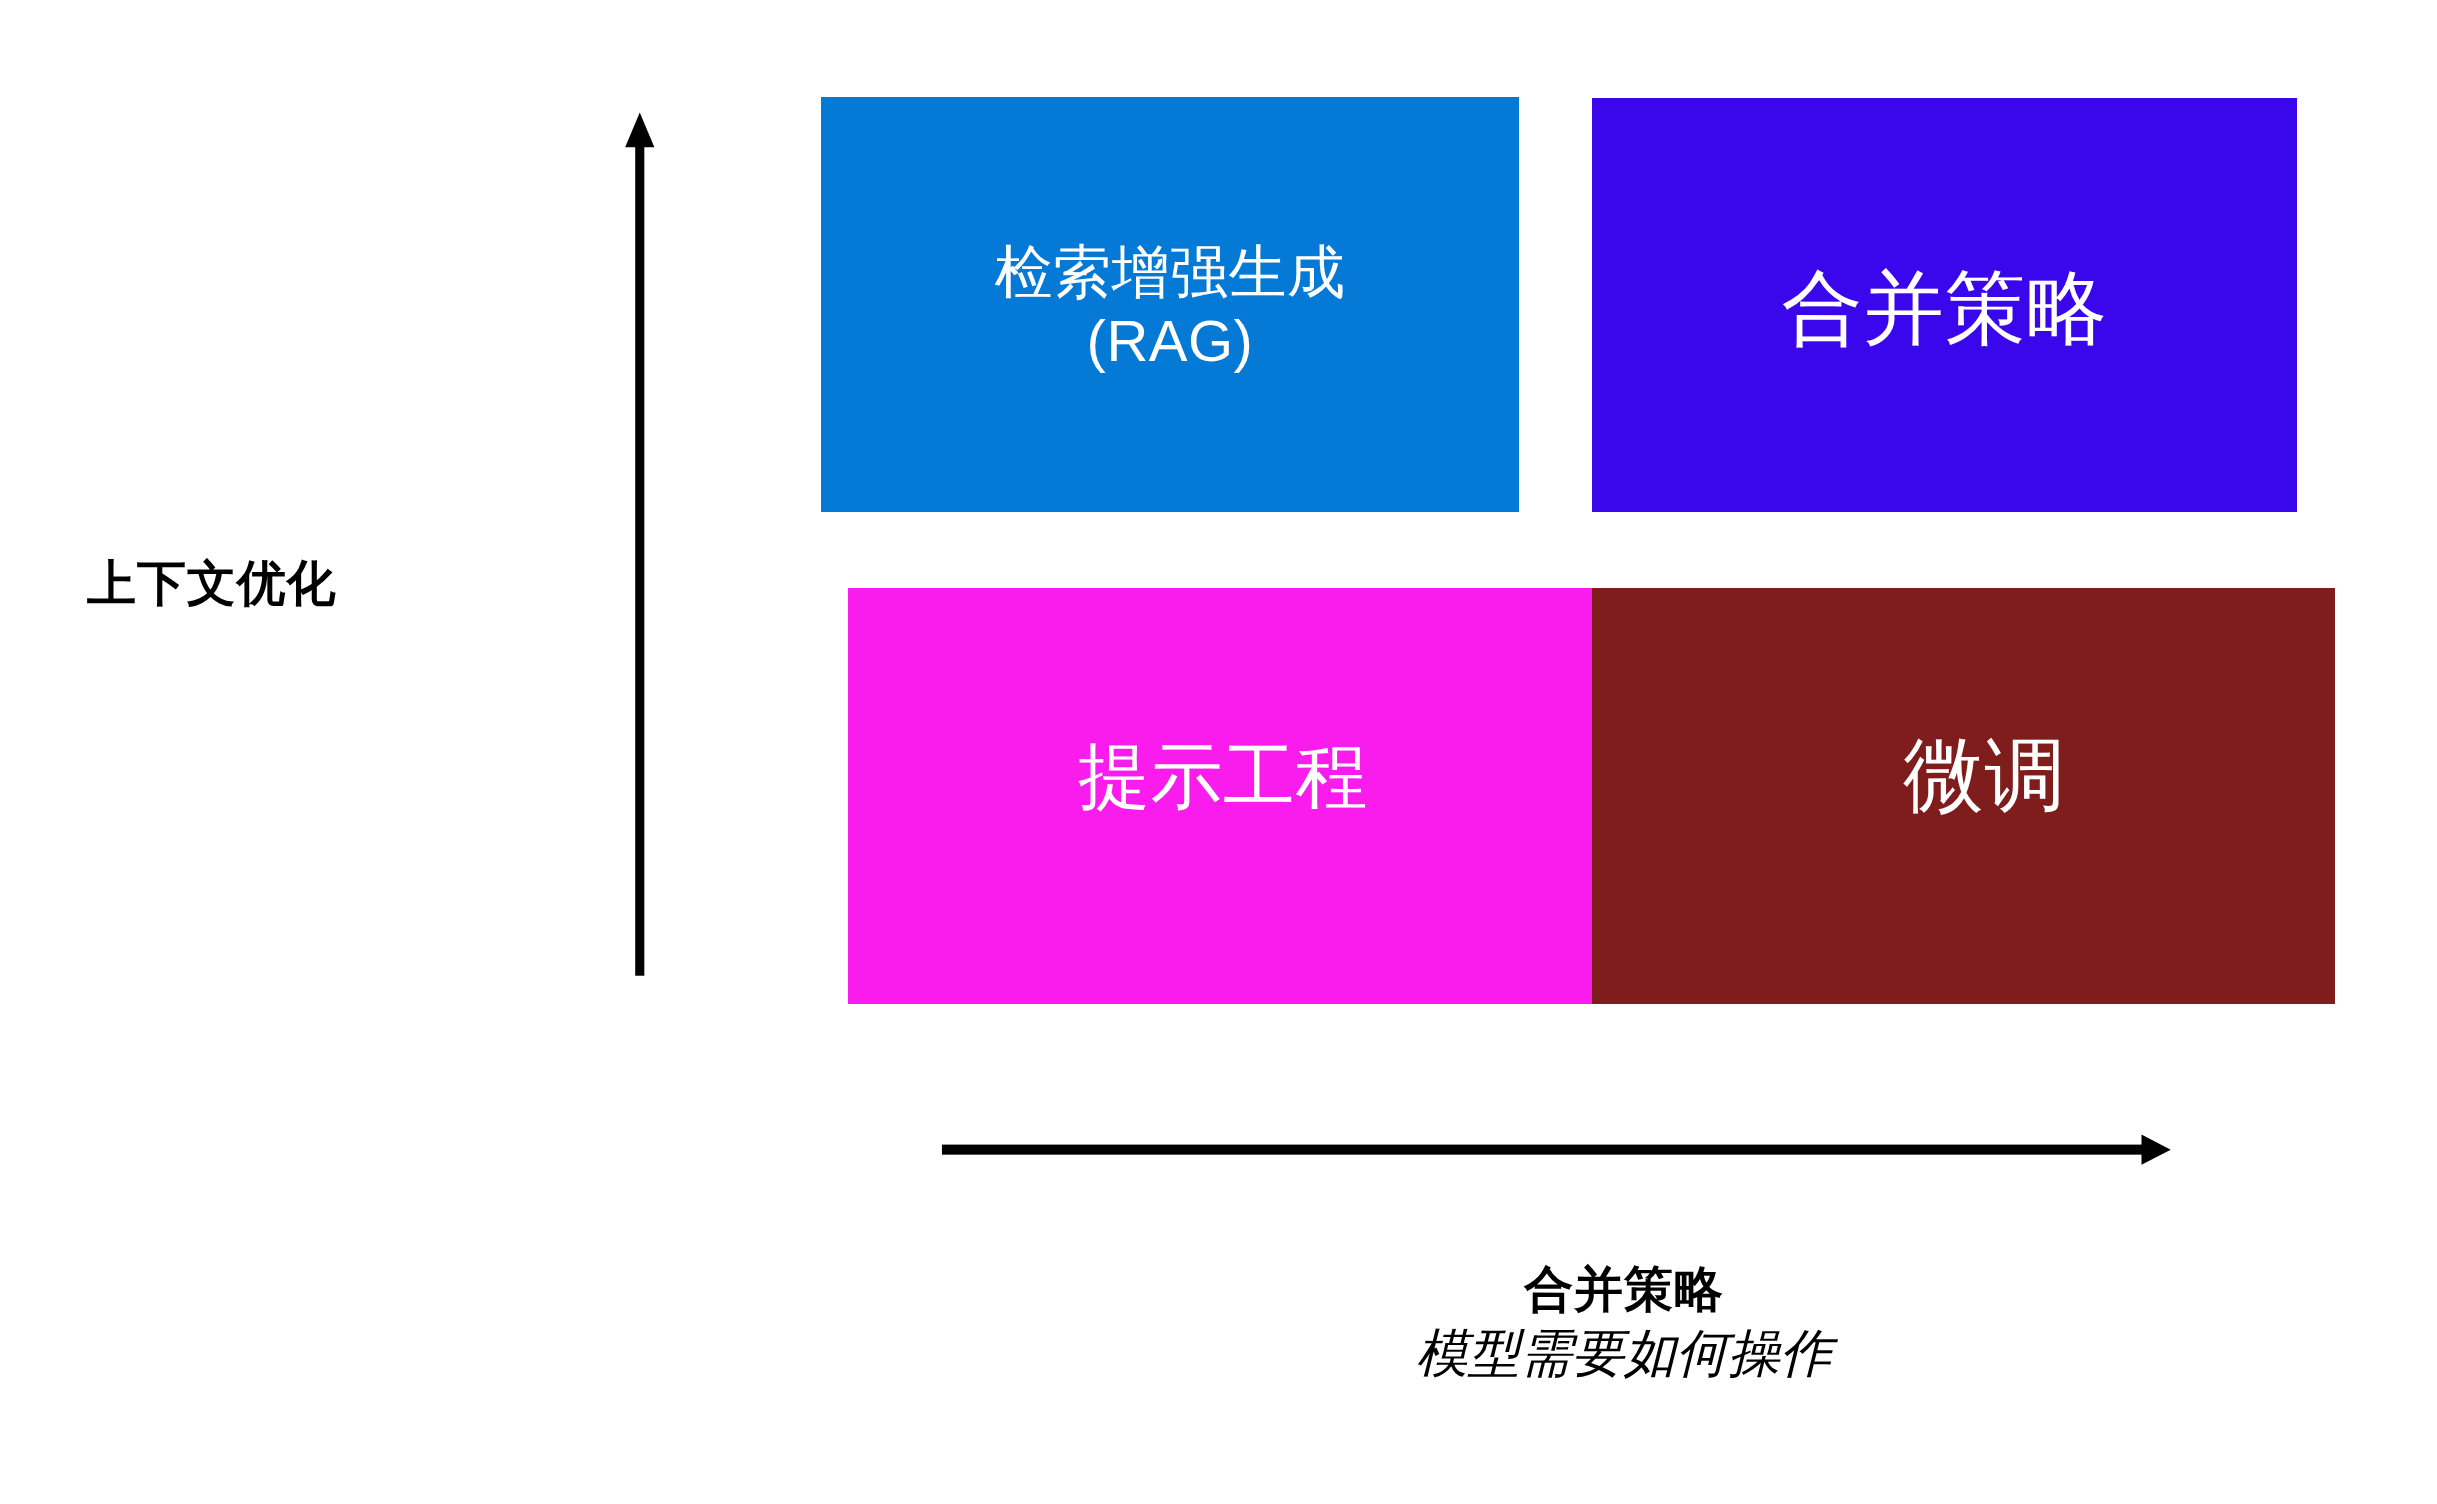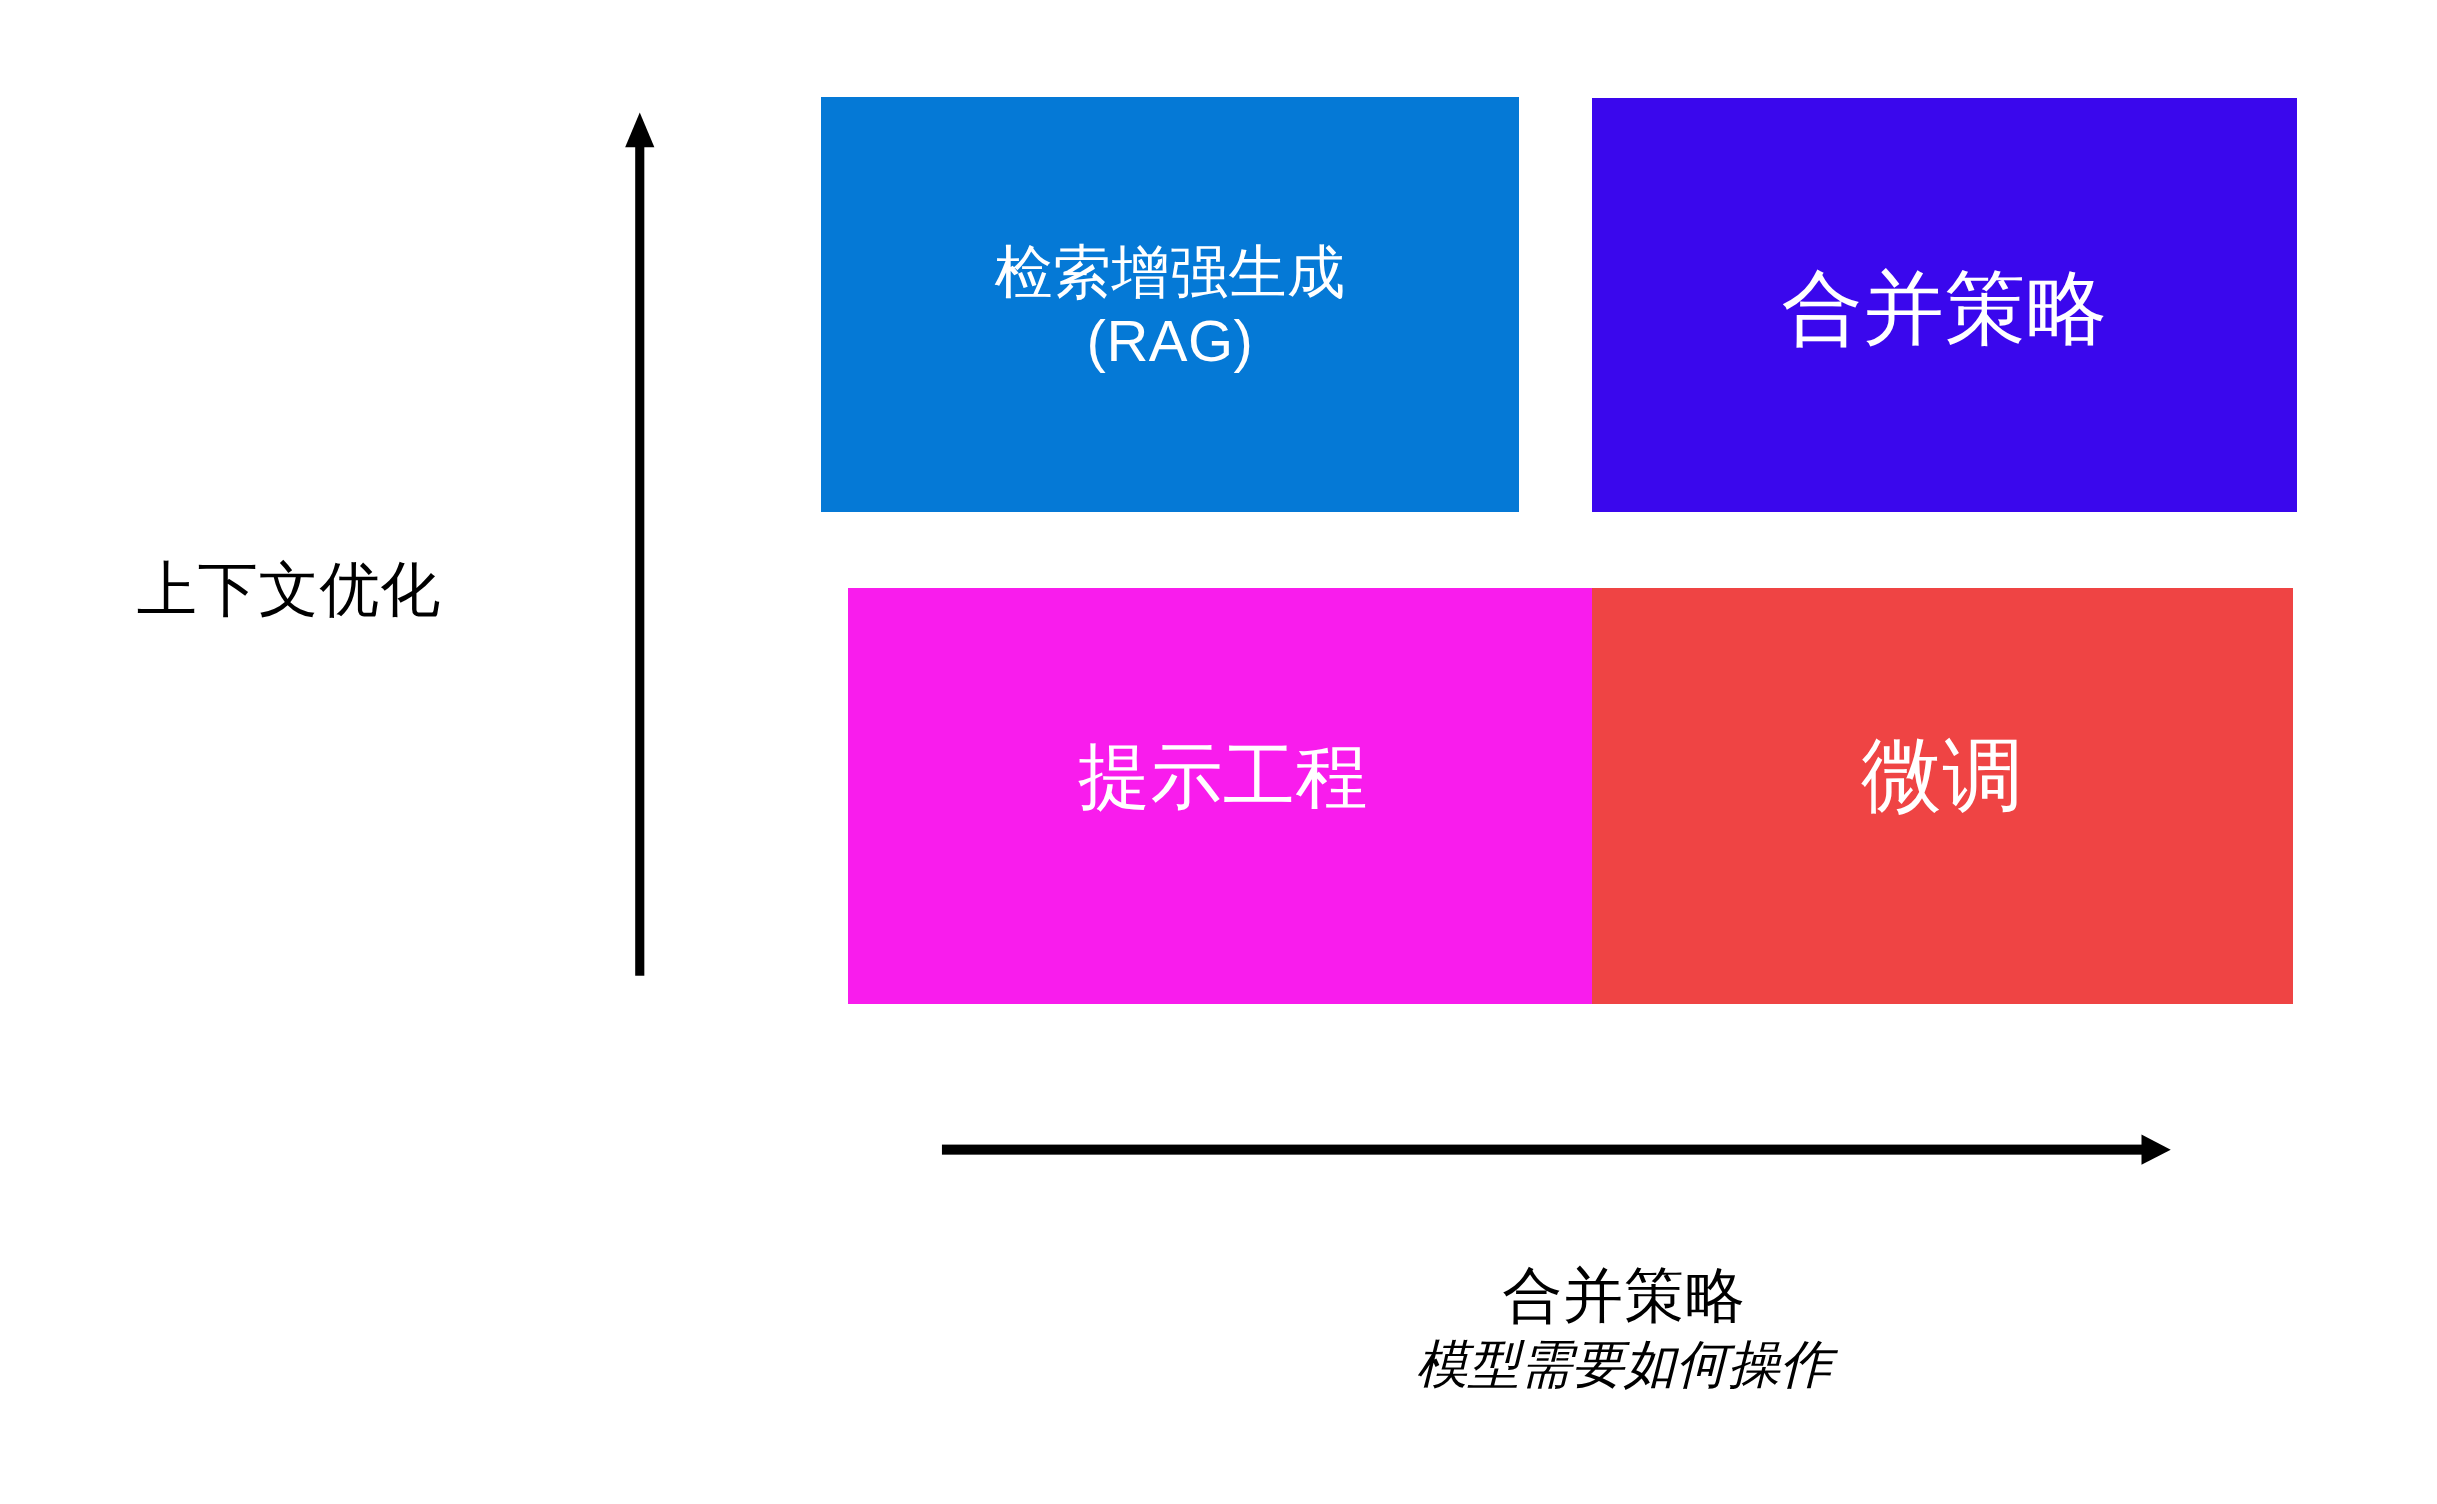--- a/index.html
+++ b/index.html
@@ -108,26 +108,25 @@
     position: absolute;
     left: 1055px;
     top: 1264px;
     width: 1138px;
     text-align: center;
     color: #000000;
   }
 
   .axis-title {
     display: block;
-    font-size: 60px;
+    font-size: 49px;
     line-height: 1.05;
-    font-weight: 400;
+    font-weight: 700;
     letter-spacing: 0.9px;
     white-space: nowrap;
-    text-align: center;
   }
   .axis-subtitle {
     display: block;
     font-style: italic;
     font-size: 52px;
     line-height: 1.18;
     font-weight: 400;
     letter-spacing: 0px;
   }
   #y-axis-label .axis-subtitle {
@@ -169,18 +168,18 @@
   </div>
 
   <div id="quad-merge" class="quad" style="background: rgb(58, 7, 237); color: rgb(255, 255, 255);">
     <span class="quad-label">合并策略</span>
   </div>
 
   <div id="quad-prompt" class="quad" style="background: rgb(249, 28, 237); color: rgb(255, 255, 255);">
     <span class="quad-label">提示工程</span>
   </div>
 
-  <div id="quad-finetune" class="quad" style="background: #ef4444; color: rgb(255, 255, 255);">
+  <div id="quad-finetune" class="quad" style="background: #7f1d1d; color: rgb(255, 255, 255); padding-left: 42px;">
     <span class="quad-label">微调</span>
   </div>
 
 </div>
 
 
 </body></html>

